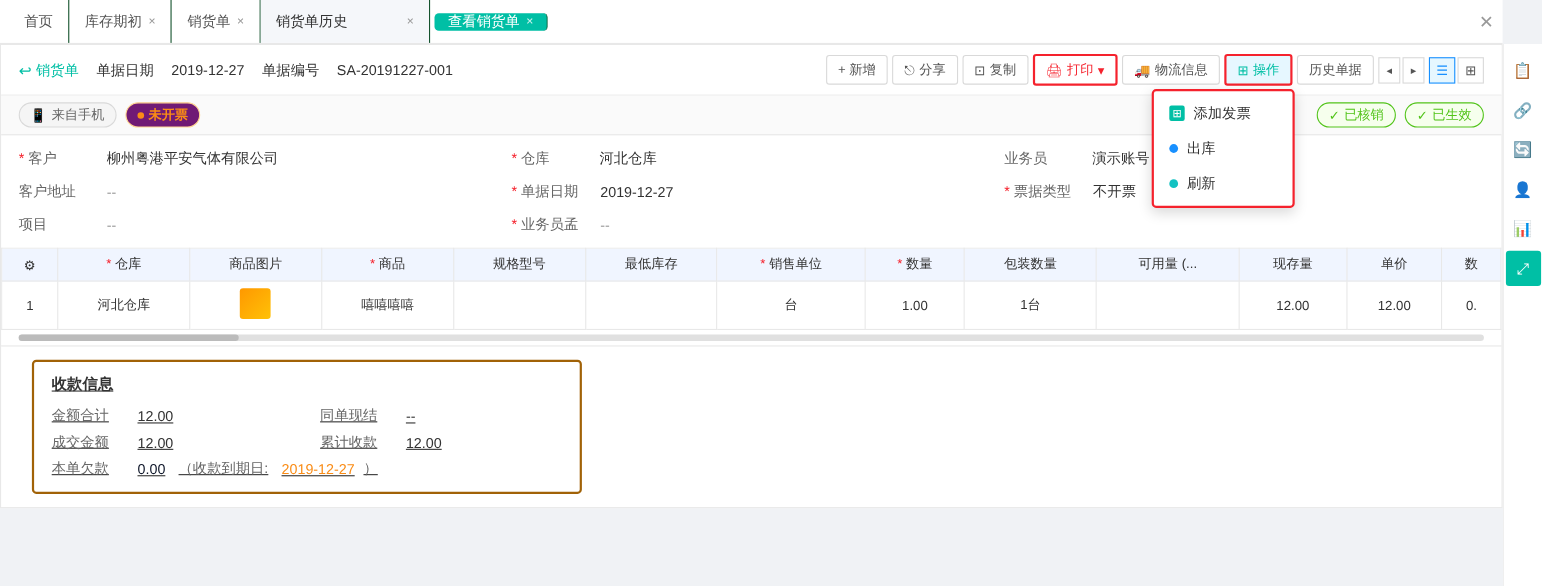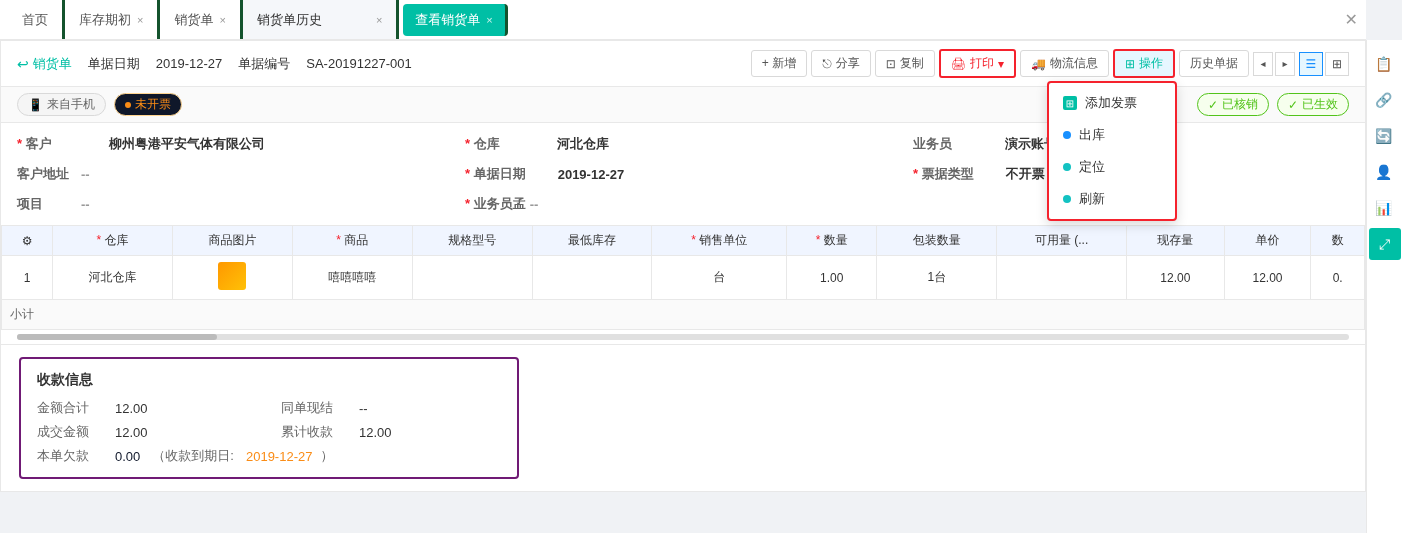--- a/index.html
+++ b/index.html
@@ -5,25 +5,25 @@
     * { box-sizing: border-box; margin: 0; padding: 0; }
     body { font-family: "Microsoft YaHei", "PingFang SC", sans-serif; font-size: 13px; background: #f0f2f5; color: #333; }
 
     
     .tab-bar {
       display: flex; align-items: center; background: #fff; border-bottom: 1px solid #e8e8e8;
       padding: 0 8px; height: 40px; position: relative;
     }
     .tab-item {
       display: flex; align-items: center; padding: 0 14px; height: 100%; cursor: pointer;
-      font-size: 13px; color: #555; border-right: 3px solid #14532d; position: relative;
+      font-size: 13px; color: #555; border-right: 1px solid #14532d; position: relative;
     }
     .tab-item.active { color: #333; background: #f5f7fa; font-weight: 500; gap: 48px; }
     .tab-item .close-btn { margin-left: 6px; color: #999; font-size: 11px; cursor: pointer; }
-    .tab-item.highlight { background: #00bfa5; color: #fff; border-radius: 4px; margin: 6px 4px; height: 32px; padding: 0 12px; }
+    .tab-item.highlight { background: #00bfa5; color: #fff; border-radius: 4px; margin: 6px 4px; height: 16px; padding: 0 12px; }
     .tab-item.highlight .close-btn { color: rgba(255,255,255,0.8); }
     .tab-bar-close { margin-left: auto; cursor: pointer; font-size: 16px; color: #999; }
 
     
     .main-content { background: #fff; margin: 0; border: 1px solid #e8e8e8; }
 
     
     .doc-header {
       display: flex; align-items: center; padding: 8px 16px; background: #fff;
       border-bottom: 1px solid #e8e8e8; gap: 16px;
@@ -43,31 +43,31 @@
     
     .status-bar {
       display: flex; align-items: center; padding: 6px 16px; background: #fafafa;
       border-bottom: 1px solid #e8e8e8; gap: 8px;
     }
     .status-chip {
       display: flex; align-items: center; gap: 4px; padding: 2px 10px;
       border-radius: 12px; font-size: 12px; cursor: pointer;
     }
     .status-chip.gray { background: #f5f5f5; border: 1px solid #d9d9d9; color: #666; }
-    .status-chip.orange { background: #0f172a; border: 1px solid #ffd591; color: #fa8c16; }
+    .status-chip.orange { background: #701a75; border: 1px solid #ffd591; color: #fa8c16; font-weight: bold; }
     .status-chip.checked { background: #f6ffed; border: 1px solid #52c41a; color: #52c41a; }
 
     
     .form-section {
       padding: 12px 16px; display: grid; grid-template-columns: 1fr 1fr 1fr; gap: 12px;
     }
-    .form-row { display: flex; align-items: center; gap: 4px; font-weight: bold; }
+    .form-row { display: flex; align-items: center; gap: 20px; }
     .form-label { color: #666; min-width: 60px; white-space: nowrap; }
     .form-label.required::before { content: "* "; color: #f5222d; }
-    .form-value { color: #333; margin-left: 28px; }
+    .form-value { color: #333; }
     .form-dashes { color: #999; }
     .add-note-btn { color: #fa8c16; cursor: pointer; display: flex; align-items: center; gap: 2px; }
 
     
     .data-table { width: 100%; border-collapse: collapse; font-size: 12px; }
     .data-table th {
       background: #f0f5ff; border: 1px solid #e8e8e8; padding: 6px 8px;
       text-align: center; font-weight: 500; color: #333; white-space: nowrap;
     }
     .data-table th.required::before { content: "* "; color: #f5222d; }
@@ -80,22 +80,22 @@
     
     .product-img { width: 28px; height: 28px; background: linear-gradient(135deg, #ff9800, #ffc107); border-radius: 3px; display: inline-block; }
 
     
     .table-scroll { overflow-x: auto; border-bottom: 1px solid #e8e8e8; }
     .scroll-indicator { height: 6px; background: #e0e0e0; margin: 0 16px; border-radius: 3px; }
     .scroll-thumb { width: 200px; height: 6px; background: #bbb; border-radius: 3px; }
 
     
     .payment-section {
-      margin: 12px 18px; border: 2px solid #701a75; border-radius: 4px; padding: 12px 16px;
-      background: #fff; max-width: 500px;
+      margin: 12px 28px; border: 2px solid #a16207; border-radius: 4px; padding: 12px 16px;
+      background: #fff; max-width: 500px; text-decoration: underline;
     }
     .payment-title { font-weight: 600; font-size: 14px; margin-bottom: 10px; }
     .payment-grid { display: grid; grid-template-columns: 1fr 1fr; gap: 6px 24px; }
     .payment-row { display: flex; align-items: center; gap: 8px; }
     .payment-label { color: #666; min-width: 70px; }
     .payment-value { color: #333; }
     .payment-value.red { color: #0f172a; text-align: center; }
     .payment-value.orange { color: #fa8c16; }
 
     
@@ -203,24 +203,20 @@
           </button>
 
           <div class="dropdown-menu" style="right:-2px; top:32px; min-width:130px; border: 2px solid #f5222d;">
             <div class="dropdown-item">
               <span class="icon-square">⊞</span>
               <span>添加发票</span>
             </div>
             <div class="dropdown-item">
               <span class="dot blue"></span>
               <span>出库</span>
-            </div>
-            <div class="dropdown-item">
-              <span class="dot cyan-dot"></span>
-              <span>定位</span>
             </div>
             <div class="dropdown-item">
               <span class="dot cyan-dot"></span>
               <span>刷新</span>
             </div>
           </div>
         </div>
         <button class="action-btn">
           <span>历史单据</span>
         </button>
@@ -321,23 +317,20 @@
             <td></td>
             <td></td>
             <td>台</td>
             <td>1.00</td>
             <td>1台</td>
             <td></td>
             <td>12.00</td>
             <td>12.00</td>
             <td>0.</td>
           </tr>
-          <tr class="subtotal">
-            <td colspan="13" style="text-align:left; padding-left:8px;">小计</td>
-          </tr>
         </tbody>
       </table>
       <div style="padding: 4px 0;">
         <div class="scroll-indicator">
           <div class="scroll-thumb"></div>
         </div>
       </div>
     </div>
 
     <div class="payment-section">

